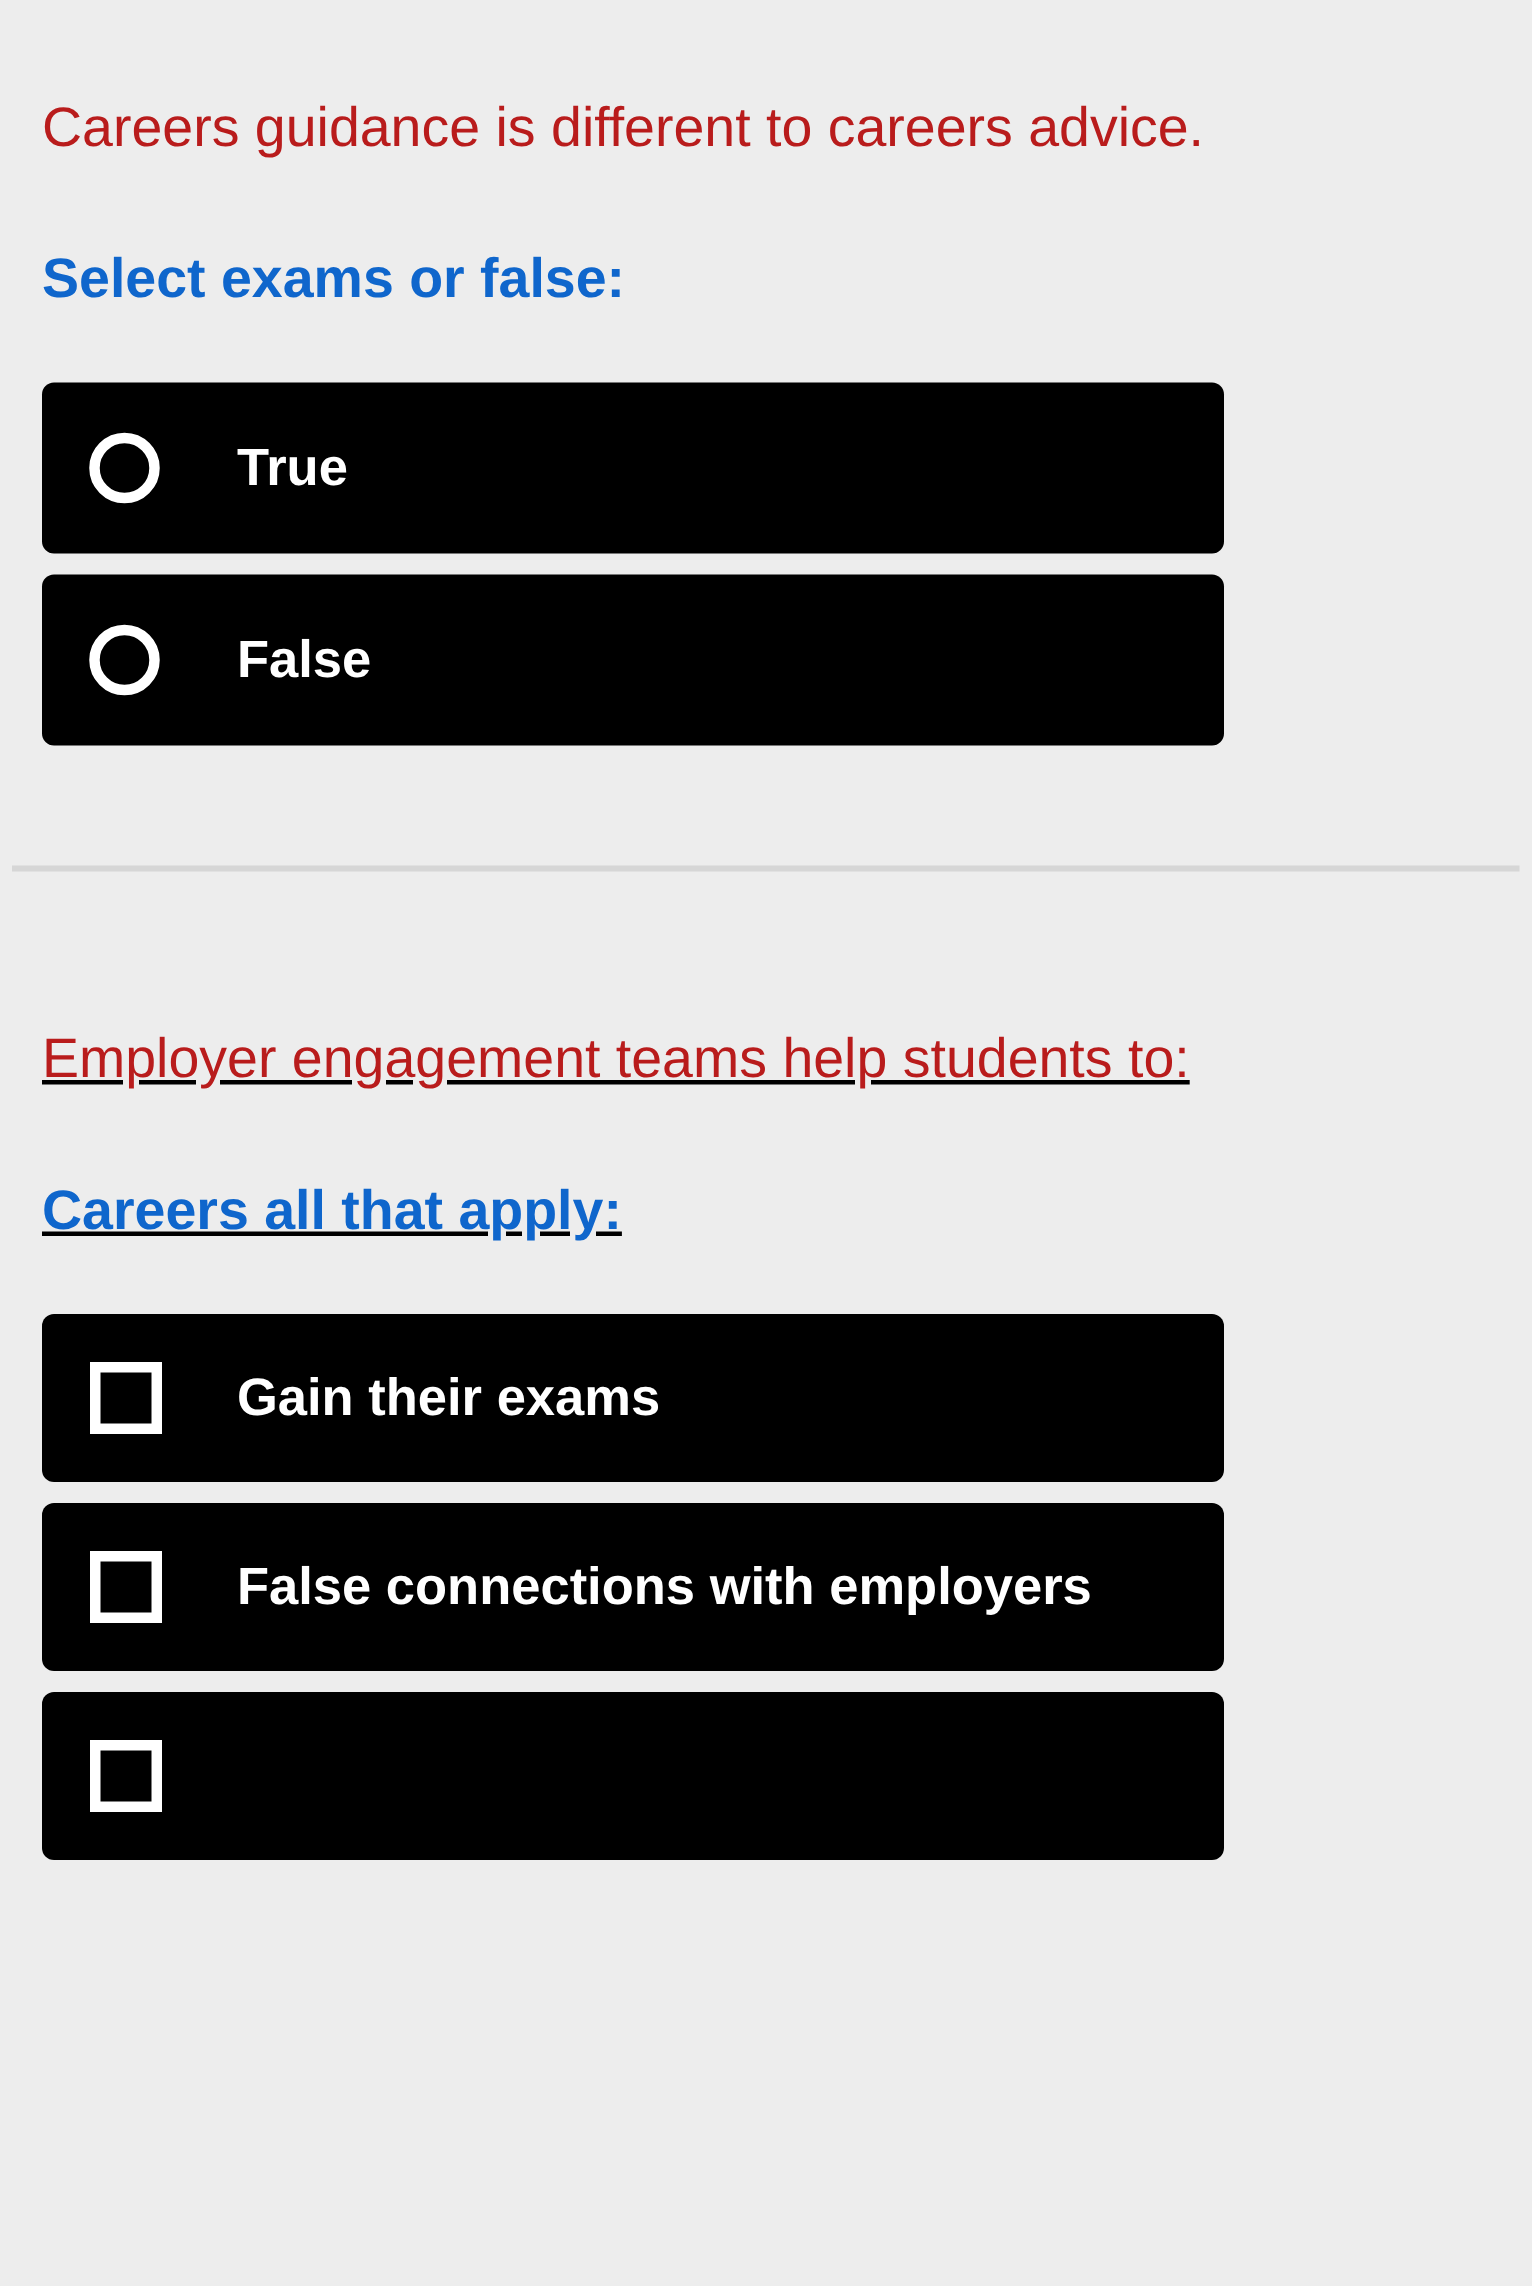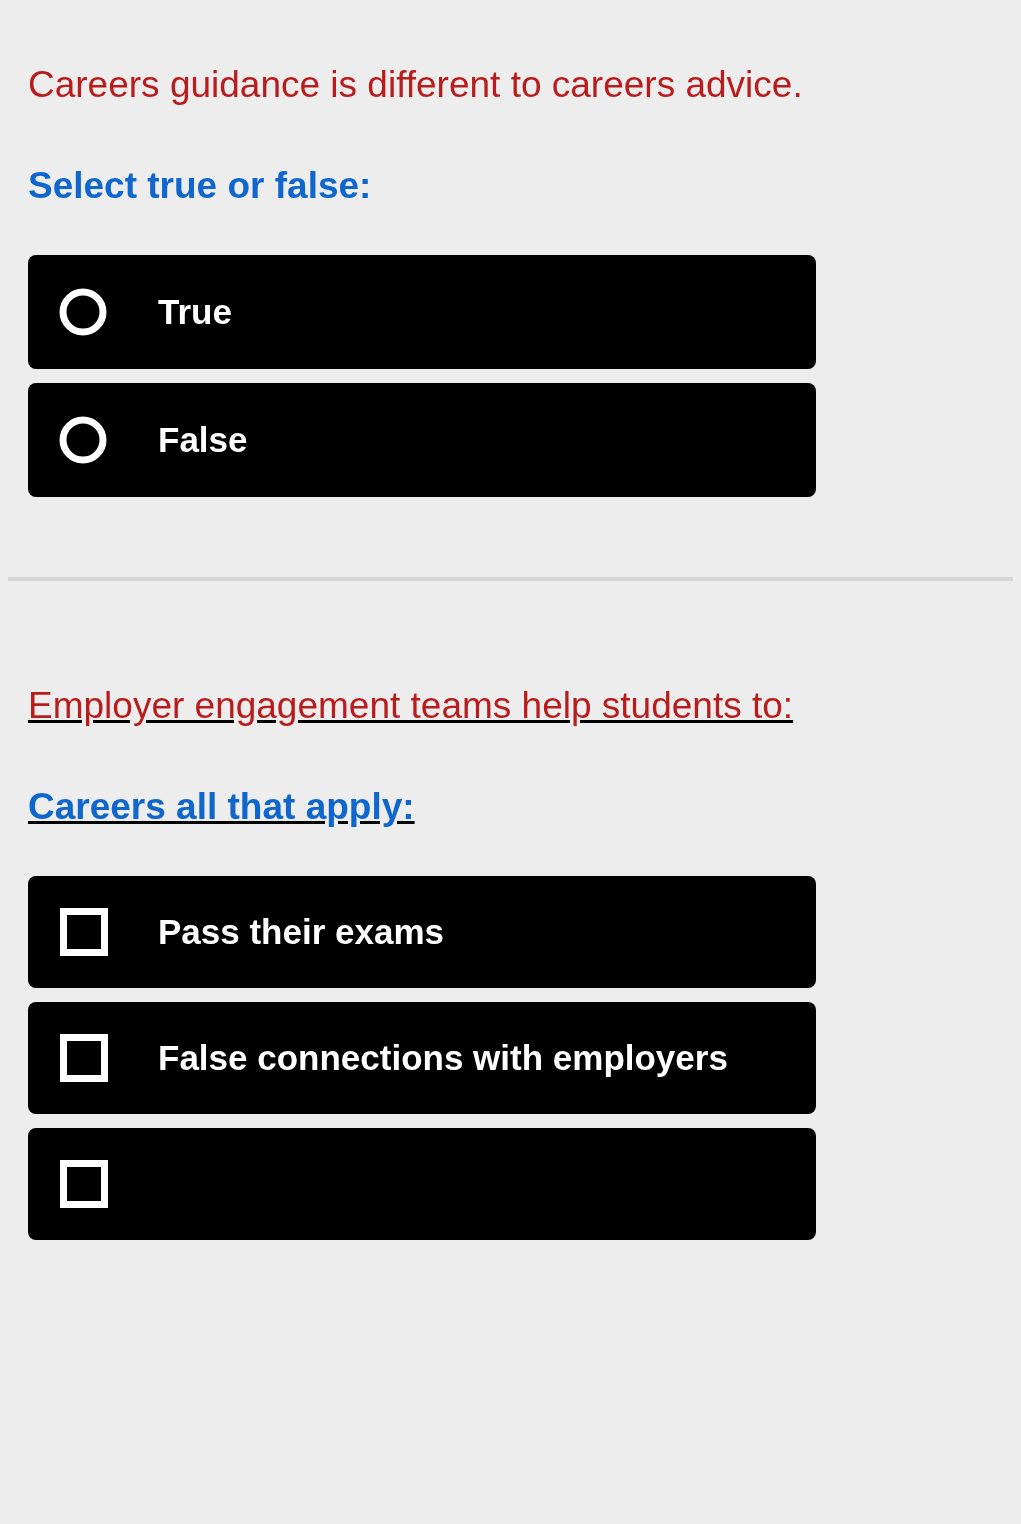--- a/index.html
+++ b/index.html
@@ -56,21 +56,21 @@
       border-top: 4px solid #d6d6d6;
       margin: 0 8px 0 8px;
     }
     .section2 { padding-top: 100px; text-decoration: underline; }
   </style>
 </head>
 <body>
 
 <div class="section">
   <p class="question-text">Careers guidance is different to careers advice.</p>
-  <p class="instruction">Select true or false:</p>
+  <p class="instruction">Select exams or false:</p>
 
   <div class="options">
     <div class="option">
       <span class="radio-icon">
         <svg width="50" height="50" viewBox="0 0 50 50">
             <circle cx="25" cy="25" r="20" fill="none" stroke="#fff" stroke-width="7"></circle>
           </svg>
       </span>
       <span class="option-label">True</span>
     </div>
@@ -91,21 +91,21 @@
   <p class="question-text">Employer engagement teams help students to:</p>
   <p class="instruction">Careers all that apply:</p>
 
   <div class="options">
     <div class="option">
       <span class="checkbox-icon">
         <svg width="48" height="48" viewBox="0 0 48 48">
             <rect x="3" y="3" width="42" height="42" fill="none" stroke="#fff" stroke-width="8"></rect>
           </svg>
       </span>
-      <span class="option-label">Pass their exams</span>
+      <span class="option-label">Gain their exams</span>
     </div>
     <div class="option">
       <span class="checkbox-icon">
         <svg width="48" height="48" viewBox="0 0 48 48">
             <rect x="3" y="3" width="42" height="42" fill="none" stroke="#fff" stroke-width="8"></rect>
           </svg>
       </span>
       <span class="option-label">False connections with employers</span>
     </div>
     <div class="option">

